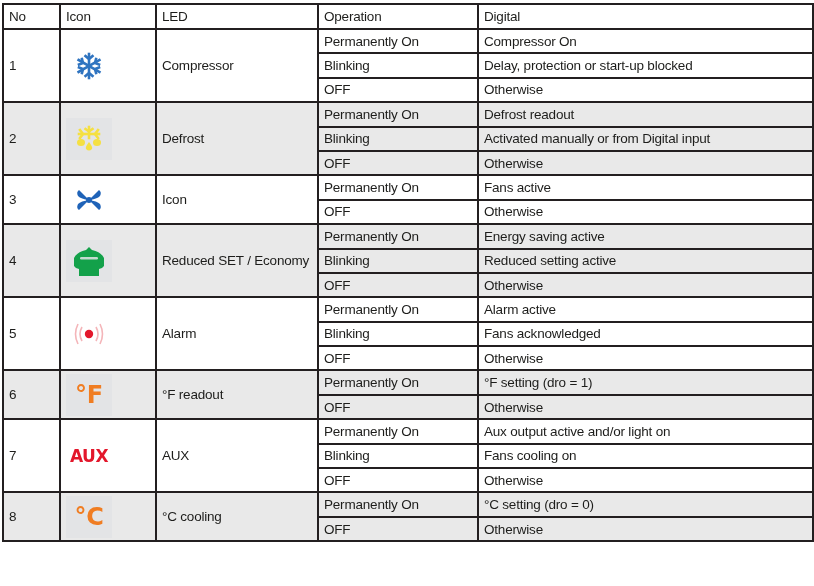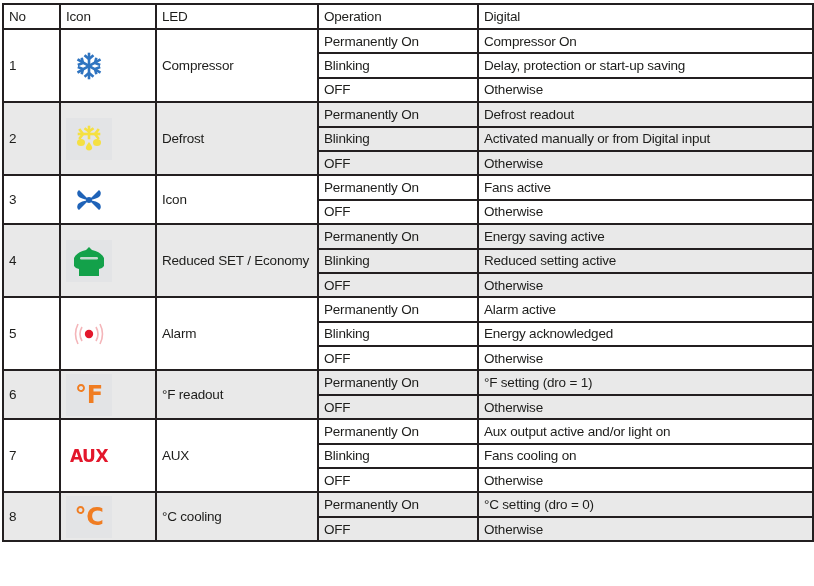--- a/index.html
+++ b/index.html
@@ -77,21 +77,21 @@
             </g>
           </svg>
         </span>
       </td>
       <td class="top" rowspan="3">Compressor</td>
       <td>Permanently On</td>
       <td>Compressor On</td>
     </tr>
     <tr>
       <td>Blinking</td>
-      <td>Delay, protection or start-up saving</td>
+      <td>Delay, protection or start-up blocked</td>
     </tr>
     <tr>
       <td>OFF</td>
       <td>Otherwise</td>
     </tr>
 
     <tr class="gray">
       <td class="top" rowspan="3">2</td>
       <td class="icon-cell" rowspan="3">
         <span class="icon-box bg">
@@ -185,21 +185,21 @@
             <circle cx="18" cy="12" r="4.2" fill="#e3172b"></circle>
           </svg>
         </span>
       </td>
       <td class="top" rowspan="3">Alarm</td>
       <td>Permanently On</td>
       <td>Alarm active</td>
     </tr>
     <tr>
       <td>Blinking</td>
-      <td>Energy acknowledged</td>
+      <td>Fans acknowledged</td>
     </tr>
     <tr>
       <td>OFF</td>
       <td>Otherwise</td>
     </tr>
 
     <tr class="gray">
       <td class="top" rowspan="2">6</td>
       <td class="icon-cell" rowspan="2">
         <span class="icon-box bg txt-icon" style="color:#f07d22;font-size:24px;">°F</span>

